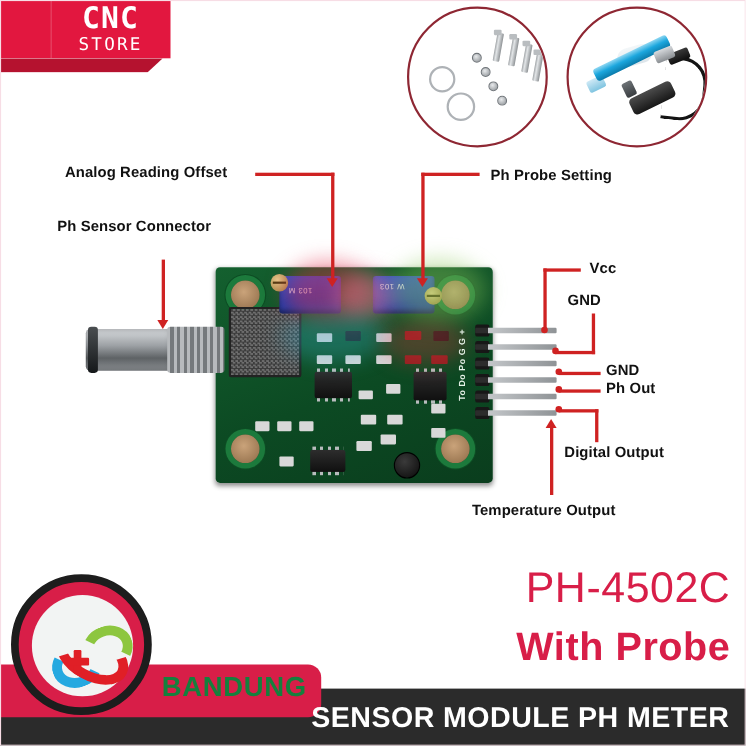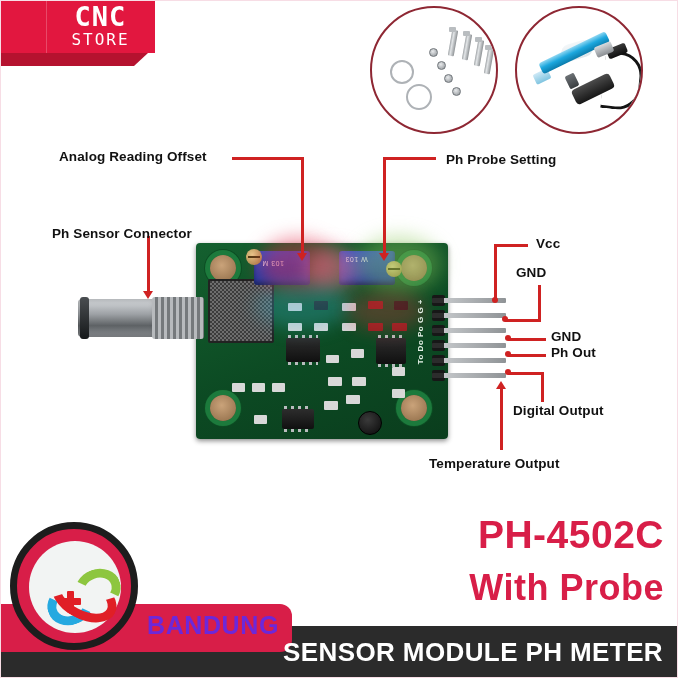--- a/index.html
+++ b/index.html
@@ -102,30 +102,30 @@
   .pin-base{position:absolute;left:0;width:13px;height:11px;background:#171717;border-radius:2px;}
   .silk{position:absolute;font-size:8px;color:#e7f3e9;font-weight:bold;letter-spacing:.5px;
       writing-mode:vertical-rl;transform:rotate(180deg);}
   .cap-el{position:absolute;width:22px;height:22px;border-radius:50%;
       background:radial-gradient(circle at 40% 35%,#3a3a3a,#0a0a0a);border:1px solid #000;}
 
   
   .haze{position:absolute;border-radius:50%;filter:blur(9px);z-index:13;pointer-events:none;}
 
   
-  .title-main{position:absolute;right:14px;top:513px;font-size:39px;font-weight:bold;
+  .title-main{position:absolute;right:14px;top:513px;font-size:39px;font-weight:normal;
       color:#d81e48;letter-spacing:.5px;z-index:30;margin-left:32px;}
   .title-sub{position:absolute;right:14px;top:567px;font-size:36px;font-weight:bold;
       color:#d81e48;letter-spacing:.5px;z-index:30;}
   .dark-bar{position:absolute;left:0;bottom:0;width:678px;height:52px;background:#2b2b2b;z-index:28;}
   .dark-bar-text{position:absolute;left:283px;bottom:10px;font-size:26px;font-weight:bold;color:#fff;
       letter-spacing:.4px;z-index:33;}
   .bandung-bar{position:absolute;left:0;bottom:26px;width:292px;height:48px;background:#d81e48;
       border-radius:0 12px 12px 0;z-index:31;}
-  .bandung-text{position:absolute;left:147px;bottom:38px;font-size:25px;font-weight:bold;color:#6d28d9;
+  .bandung-text{position:absolute;left:147px;bottom:38px;font-size:25px;font-weight:bold;color:#15803d;
       letter-spacing:.6px;z-index:33;}
   .logo-circle{position:absolute;left:10px;bottom:28px;width:128px;height:128px;border-radius:50%;
       background:#d81e48;border:7px solid #1d1d1d;box-sizing:border-box;z-index:34;}
   .logo-inner{position:absolute;left:12px;top:12px;width:92px;height:92px;border-radius:50%;background:#f2f4f3;}
   .sw-blue{position:absolute;left:18px;top:44px;width:46px;height:40px;border:9px solid #25a9e0;
       border-radius:50%;border-top-color:transparent;border-right-color:transparent;transform:rotate(-20deg);box-sizing:border-box;}
   .sw-green{position:absolute;left:46px;top:28px;width:46px;height:40px;border:9px solid #8dc63f;
       border-radius:50%;border-bottom-color:transparent;border-left-color:transparent;transform:rotate(-20deg);box-sizing:border-box;}
   .sw-red{position:absolute;left:20px;top:34px;width:70px;height:44px;border:9px solid #e01f26;
       border-radius:50%;border-top-color:transparent;border-left-color:transparent;transform:rotate(28deg);box-sizing:border-box;}
@@ -203,21 +203,21 @@
 
   <div class="ln lnh" style="left:508px;top:372px;width:36px;"></div>
   <div class="ln lnv" style="left:541px;top:372px;height:30px;"></div>
   <div class="dot" style="left:505px;top:369px;"></div>
 
   <div class="ln lnv" style="left:500px;top:388px;height:62px;"></div>
   <div class="arrow-up" style="left:496px;top:381px;"></div>
 
   <div class="lbl" style="left:59px;top:149px;">Analog Reading Offset</div>
   <div class="lbl" style="left:446px;top:152px;">Ph Probe Setting</div>
-  <div class="lbl" style="left:52px;top:226px;">Ph Sensor Connector</div>
+  <div class="lbl" style="left:52px;top:198px;">Ph Sensor Connector</div>
   <div class="lbl" style="left:536px;top:236px;">Vcc</div>
   <div class="lbl" style="left:516px;top:265px;">GND</div>
   <div class="lbl" style="left:551px;top:329px;">GND</div>
   <div class="lbl" style="left:551px;top:345px;">Ph Out</div>
   <div class="lbl" style="left:513px;top:403px;">Digital Output</div>
   <div class="lbl" style="left:429px;top:456px;">Temperature Output</div>
 
   <div class="board-wrap">
     <div class="board"></div>
 

